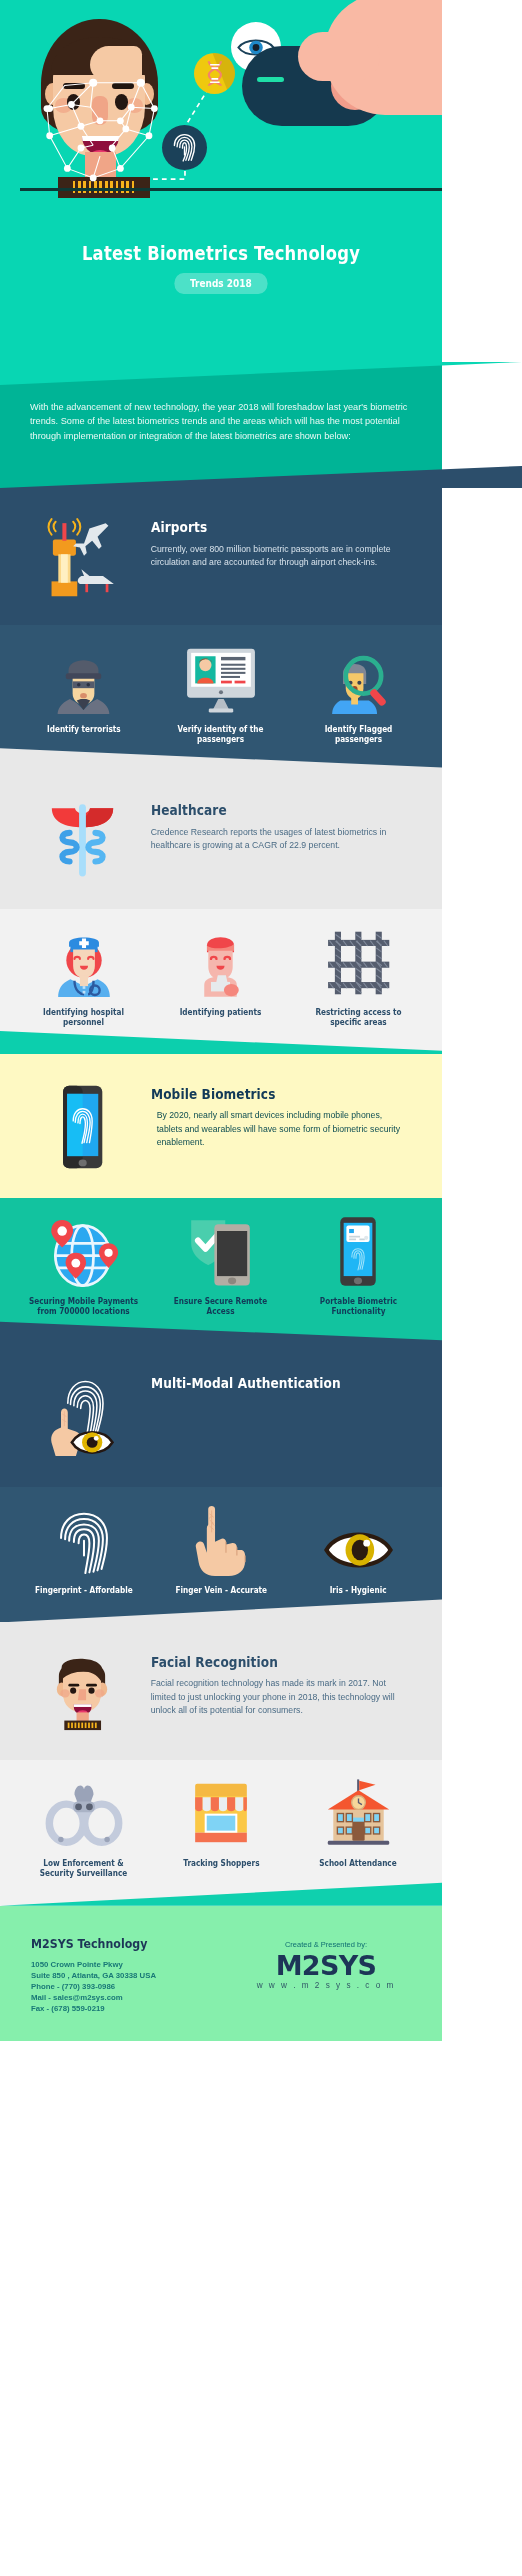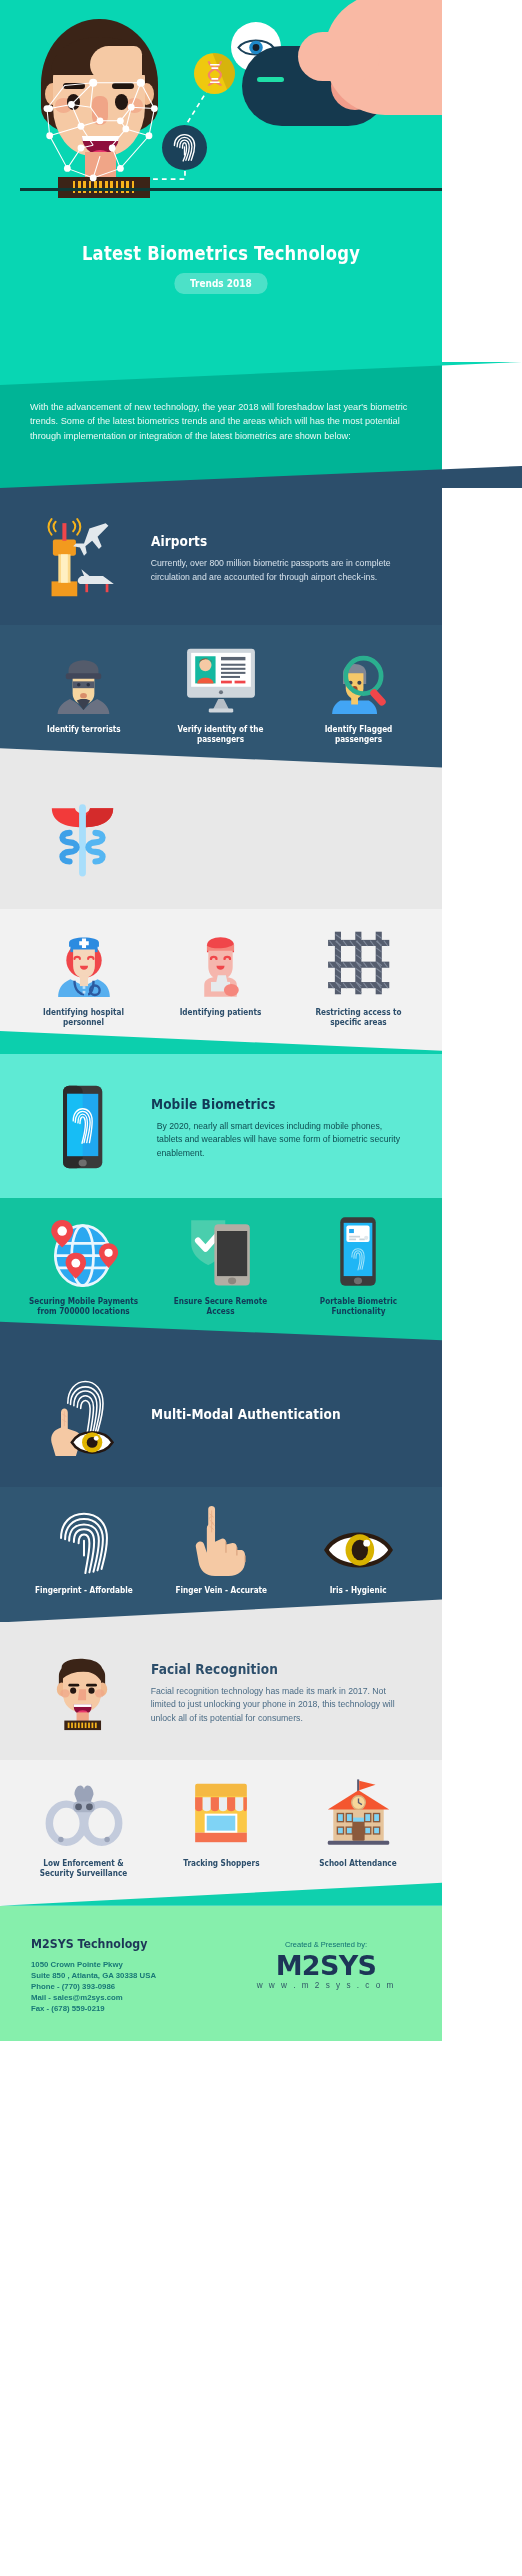--- a/index.html
+++ b/index.html
@@ -117,25 +117,25 @@
     background:#2C4E6B; clip-path: polygon(0 26px, 522px 4.1px, 522px 26px, 0 26px);
   }
   .intro p { position:relative; font-size: 9.2px; line-height: 14.3px; max-width: 449px; }
 
   
   .band { position: relative; overflow: hidden; }
   .band.dark { background: #2C4E6B; }
   .band.dark2 { background: #305672; }
   .band.light { background: #E8E8E8; }
   .band.light2 { background: #F2F2F2; }
-  .band.teal { background: #5eead4; }
+  .band.teal { background: #fef9c3; }
   .band.teal2 { background: #12C39F; }
 
   .topic {
-    display: flex; align-items: center; gap: 17.7px;
+    display: flex; align-items: flex-start; gap: 17.7px;
     padding: 28.6px 35px 27px 31px;
     position: relative;
   }
   .topic .icon-col { width: 102px; flex: 0 0 102px; display:flex; align-items:center; justify-content:center; }
   .topic .txt-col { flex: 1; padding-top: 2.7px; }
   .topic h2 {
     font-family: "DejaVu Sans", sans-serif;
     font-weight: bold;
     font-size: 14.3px;
     margin-bottom: 7.5px;
@@ -435,20 +435,24 @@
           <path d="M55 40 C80 40 100 32 100 12 L66 12 C64 22 58 26 55 26 Z" fill="#D42B2B"></path>
           <rect x="50" y="6" width="10" height="106" rx="5" fill="#A8DEFB"></rect>
           <g fill="none" stroke="#3EA0E8" stroke-width="9" stroke-linecap="round">
             <path d="M36 48 C22 48 22 62 36 62 C50 62 50 76 36 76 C22 76 22 90 36 90"></path>
           </g>
           <g fill="none" stroke="#55B6F2" stroke-width="9" stroke-linecap="round">
             <path d="M74 48 C88 48 88 62 74 62 C60 62 60 76 74 76 C88 76 88 90 74 90"></path>
           </g>
         </svg>
       </div>
+      <div class="txt-col">
+        <h2>Healthcare</h2>
+        <p>Credence Research reports the usages of latest biometrics in healthcare is growing at a CAGR of 22.9 percent.</p>
+      </div>
     </div>
   </section>
 
   <section class="band light2">
     <div class="trio on-light">
       <div class="cell">
         <div class="art">
           <svg width="68" height="68" viewBox="0 0 100 100">
             <circle cx="50" cy="46" r="26" fill="#F0464A"></circle>
             <path d="M30 22 L70 22 L70 34 L30 34 Z" fill="#2C8BE0"></path>

